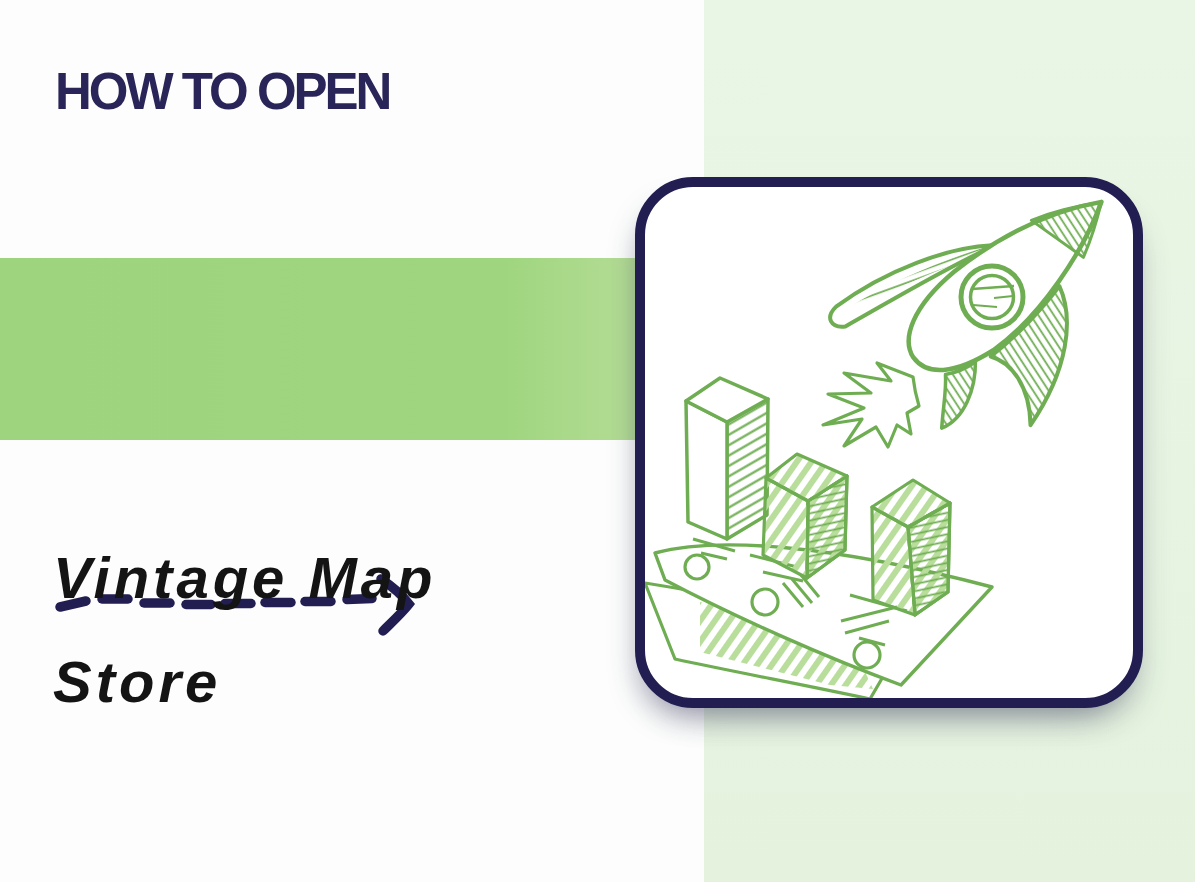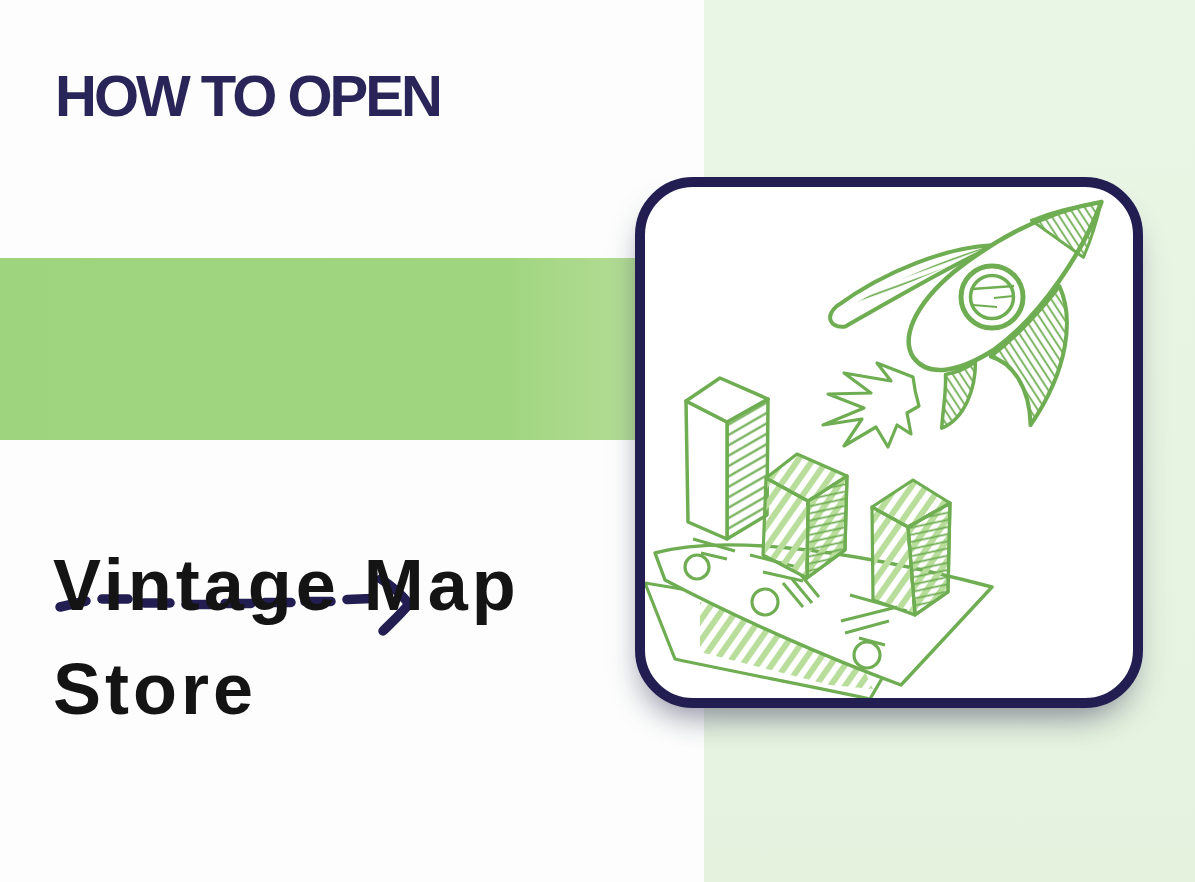--- a/index.html
+++ b/index.html
@@ -11,27 +11,27 @@
   .side-panel{
     position:absolute;left:704px;top:0;width:491px;height:882px;
     background:linear-gradient(180deg,#eaf6e5 0%,#e7f4e2 55%,#e4f2de 100%);
   }
   .green-band{
     position:absolute;left:0;top:258px;width:642px;height:182px;
     background:linear-gradient(90deg,#9ed47d 0%,#9fd57e 78%,#b5dd97 100%);
   }
   .heading{
     position:absolute;left:55px;top:64px;
-    font-size:58px;font-weight:700;letter-spacing:-3px;line-height:1.1;
+    font-size:51px;font-weight:700;letter-spacing:-3px;line-height:1.1;
     color:#2a2559;white-space:nowrap;
   }
   .title-line{
     position:absolute;left:53px;
-    font-size:72px;font-weight:700;letter-spacing:4px;line-height:1;
-    color:#141414;white-space:nowrap;
+    font-size:58px;font-weight:700;letter-spacing:4px;line-height:1;
+    color:#141414;white-space:nowrap;font-style:italic;
   }
   .title-line.l1{top:549px;}
   .title-line.l2{top:653px;}
   .arrow-svg{position:absolute;left:50px;top:312px;width:370px;height:72px;}
   .card{
     position:absolute;left:635px;top:177px;width:508px;height:531px;
     box-sizing:border-box;background:#ffffff;
     border:10px solid #221e52;border-radius:58px;
     box-shadow:-8px 18px 30px -12px rgba(55,55,90,.40), 8px 22px 34px -16px rgba(55,55,90,.30);
   }

